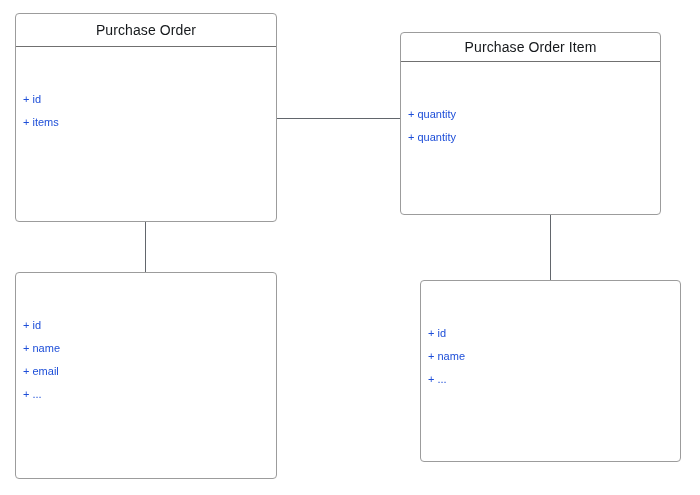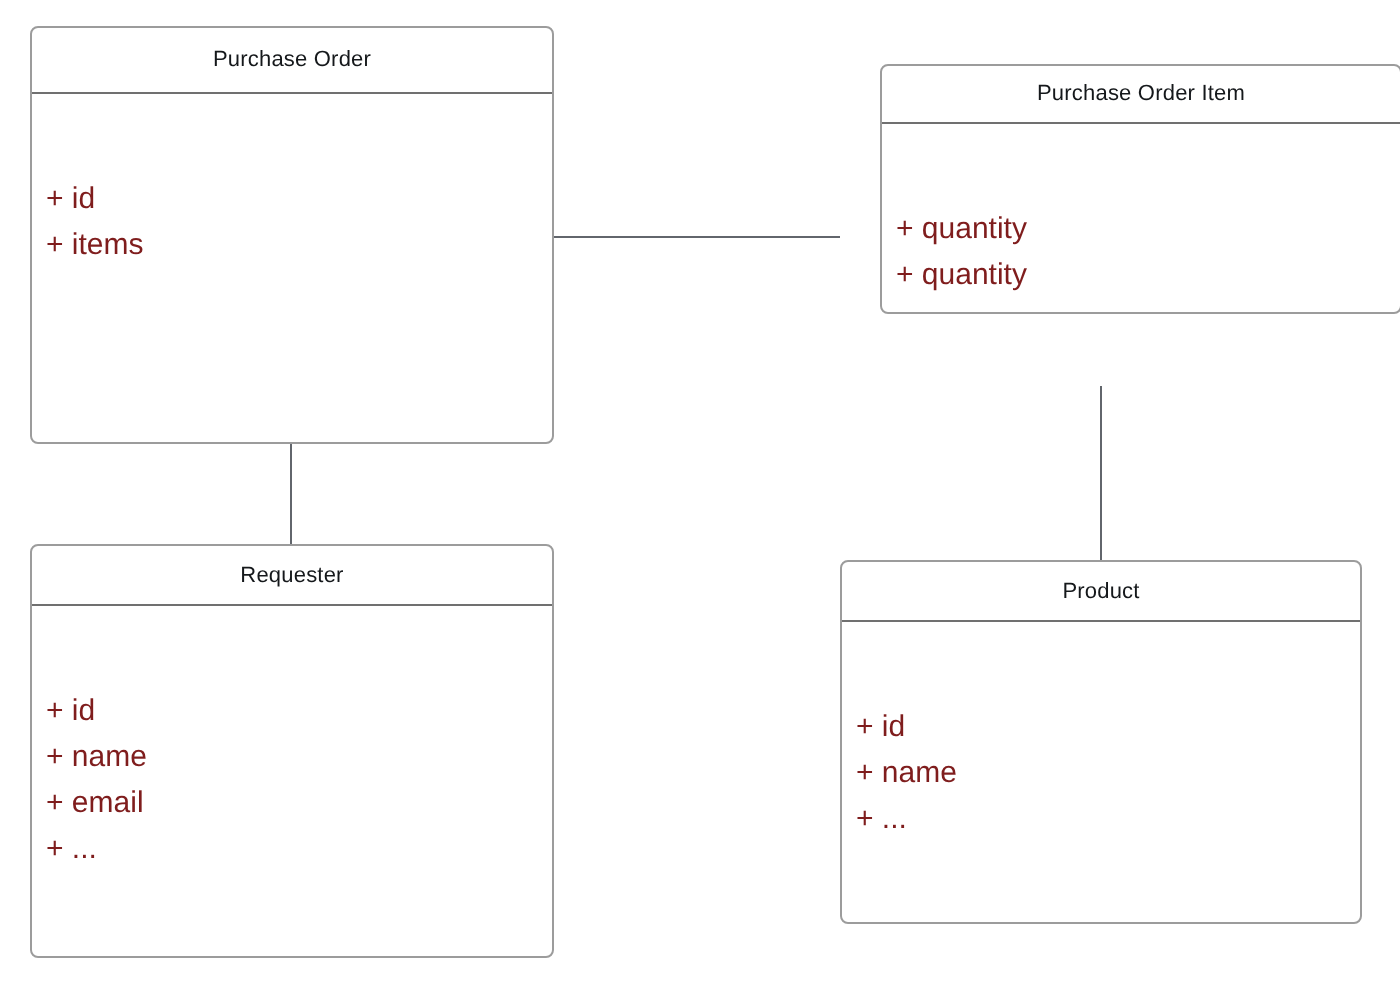--- a/index.html
+++ b/index.html
@@ -26,40 +26,40 @@
   }
   .uml-class .header {
     border-bottom: 1px solid #707070;
     display: flex;
     align-items: center;
     justify-content: center;
     box-sizing: border-box;
     flex: 0 0 auto;
   }
   .uml-class .title {
-    font-size: 11px;
+    font-size: 14px;
     font-weight: 500;
     color: #15181b;
     letter-spacing: 0.1px;
     white-space: nowrap;
   }
   .uml-class .attributes {
     padding: 41px 6px 0 7px;
     box-sizing: border-box;
   }
   .uml-class .attribute {
-    font-size: 15px;
+    font-size: 11px;
     line-height: 23px;
-    color: #7f1d1d;
+    color: #1d4ed8;
     white-space: nowrap;
   }
   
   .box-po      { left: 15px;  top: 13px;  width: 262px; height: 209px; }
   .box-po .header   { height: 33px; }
-  .box-poi     { left: 440px; top: 32px;  width: 261px; height: 125px; }
+  .box-poi     { left: 400px; top: 32px;  width: 261px; height: 183px; }
   .box-poi .header  { height: 29px; }
   .box-req     { left: 15px;  top: 272px; width: 262px; height: 207px; }
   .box-req .header  { height: 30px; }
   .box-prod    { left: 420px; top: 280px; width: 261px; height: 182px; }
   .box-prod .header { height: 30px; }
 
   
   .connector {
     position: absolute;
     background: #62666c;
@@ -91,35 +91,29 @@
     <div class="header">
       <span class="title">Purchase Order Item</span>
     </div>
     <div class="attributes">
       <div class="attribute">+ quantity</div>
       <div class="attribute">+ quantity</div>
     </div>
   </div>
 
   <div class="uml-class box-req">
-    <div class="header">
-      <span class="title">Requester</span>
-    </div>
     <div class="attributes">
       <div class="attribute">+ id</div>
       <div class="attribute">+ name</div>
       <div class="attribute">+ email</div>
       <div class="attribute">+ ...</div>
     </div>
   </div>
 
   <div class="uml-class box-prod">
-    <div class="header">
-      <span class="title">Product</span>
-    </div>
     <div class="attributes">
       <div class="attribute">+ id</div>
       <div class="attribute">+ name</div>
       <div class="attribute">+ ...</div>
     </div>
   </div>
 
 </div>
 
 </body></html>

